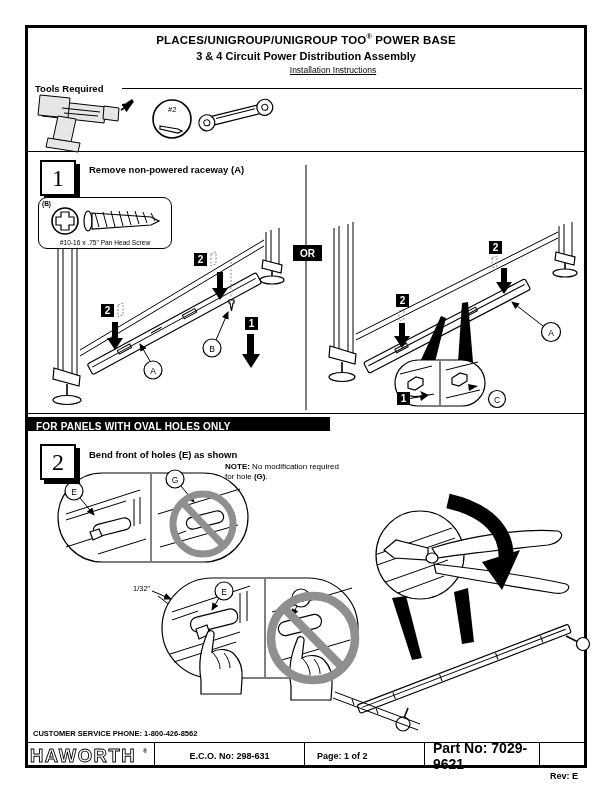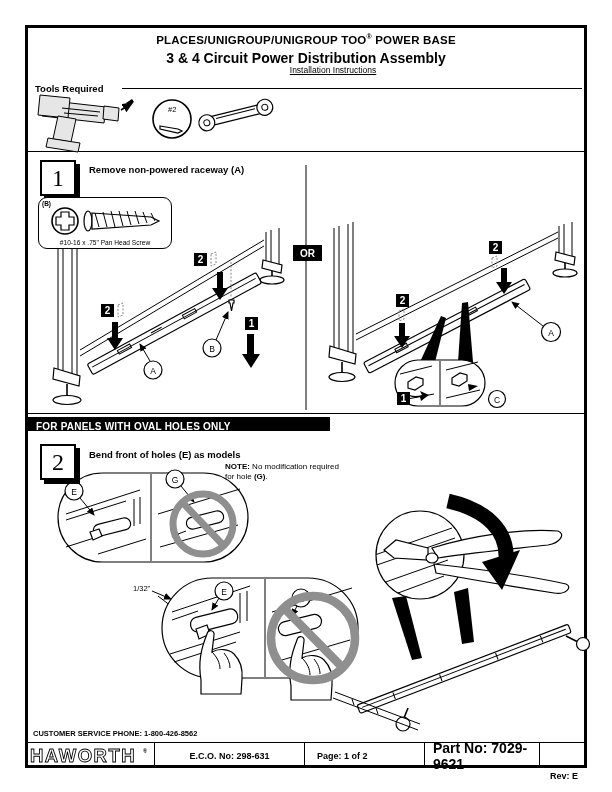--- a/index.html
+++ b/index.html
@@ -3,21 +3,21 @@
 <meta charset="utf-8">
 <style>
   html,body{margin:0;padding:0;background:#fff;}
   .page{position:relative;width:612px;height:792px;background:#fff;overflow:hidden;
         font-family:"Liberation Sans",sans-serif;color:#000;}
   .frame{position:absolute;left:25px;top:25px;width:556px;height:737px;border:3px solid #000;}
   .abs{position:absolute;}
   .ctr{left:25px;width:562px;text-align:center;}
   .title{top:33px;font-size:11.5px;font-weight:bold;letter-spacing:.2px;}
   .title sup{font-size:7px;}
-  .subtitle{top:50px;font-size:14px;font-weight:bold;}
+  .subtitle{top:50px;font-size:11px;font-weight:bold;}
   .instr{top:65px;font-size:8.5px;text-decoration:underline;margin-left:27px;}
   .tools-label{left:35px;top:83px;font-size:9.5px;font-weight:bold;}
   .rule{background:#000;height:1.2px;}
   .note1{left:318px;top:95px;width:256px;font-size:8.5px;line-height:1.28;}
   .stepbox{width:32px;height:32px;border:2px solid #000;background:#fff;
            box-shadow:4px 4px 0 #000;display:flex;align-items:center;justify-content:center;
            font-family:"Liberation Serif",serif;font-size:24px;z-index:3;}
   .step1box{left:40px;top:160px;}
   .step2box{left:40px;top:444px;}
   .steptitle{font-size:9.5px;font-weight:bold;}
@@ -244,21 +244,21 @@
       <text class="callout-t" x="497" y="402.5">C</text>
     </g>
   </svg>
 
   <div class="abs rule" style="left:28px;top:413px;width:556px;"></div>
   <div class="abs banner">FOR PANELS WITH OVAL HOLES ONLY</div>
 
   <div class="abs stepbox step2box">
       <span>2</span>
     </div>
-  <div class="abs steptitle step2title">Bend front of holes (E) as models</div>
+  <div class="abs steptitle step2title">Bend front of holes (E) as shown</div>
   <div class="abs note2"><b>NOTE:</b><span> No modification required for hole </span><b>(G)</b><span>.</span></div>
 
   <svg class="abs art" style="left:28px;top:455px;" width="556" height="288" viewBox="28 455 556 288">
     <defs>
       <marker id="arr2" markerWidth="9" markerHeight="9" refX="7" refY="3.5" orient="auto">
           <path d="M0,0 L8,3.5 L0,7 Z" fill="#000"></path>
         </marker>
       <g id="hand">
         <path class="wfill" d="M-6,46 C-9,28 -6,15 0,0 C1,-5 8,-4 7,1 L5,18 C12,14 22,15 27,20 C33,26 36,34 35,45 L34,60 L-6,60 Z"></path>
         <path class="ln" d="M5,18 C10,23 13,29 13,35"></path>

